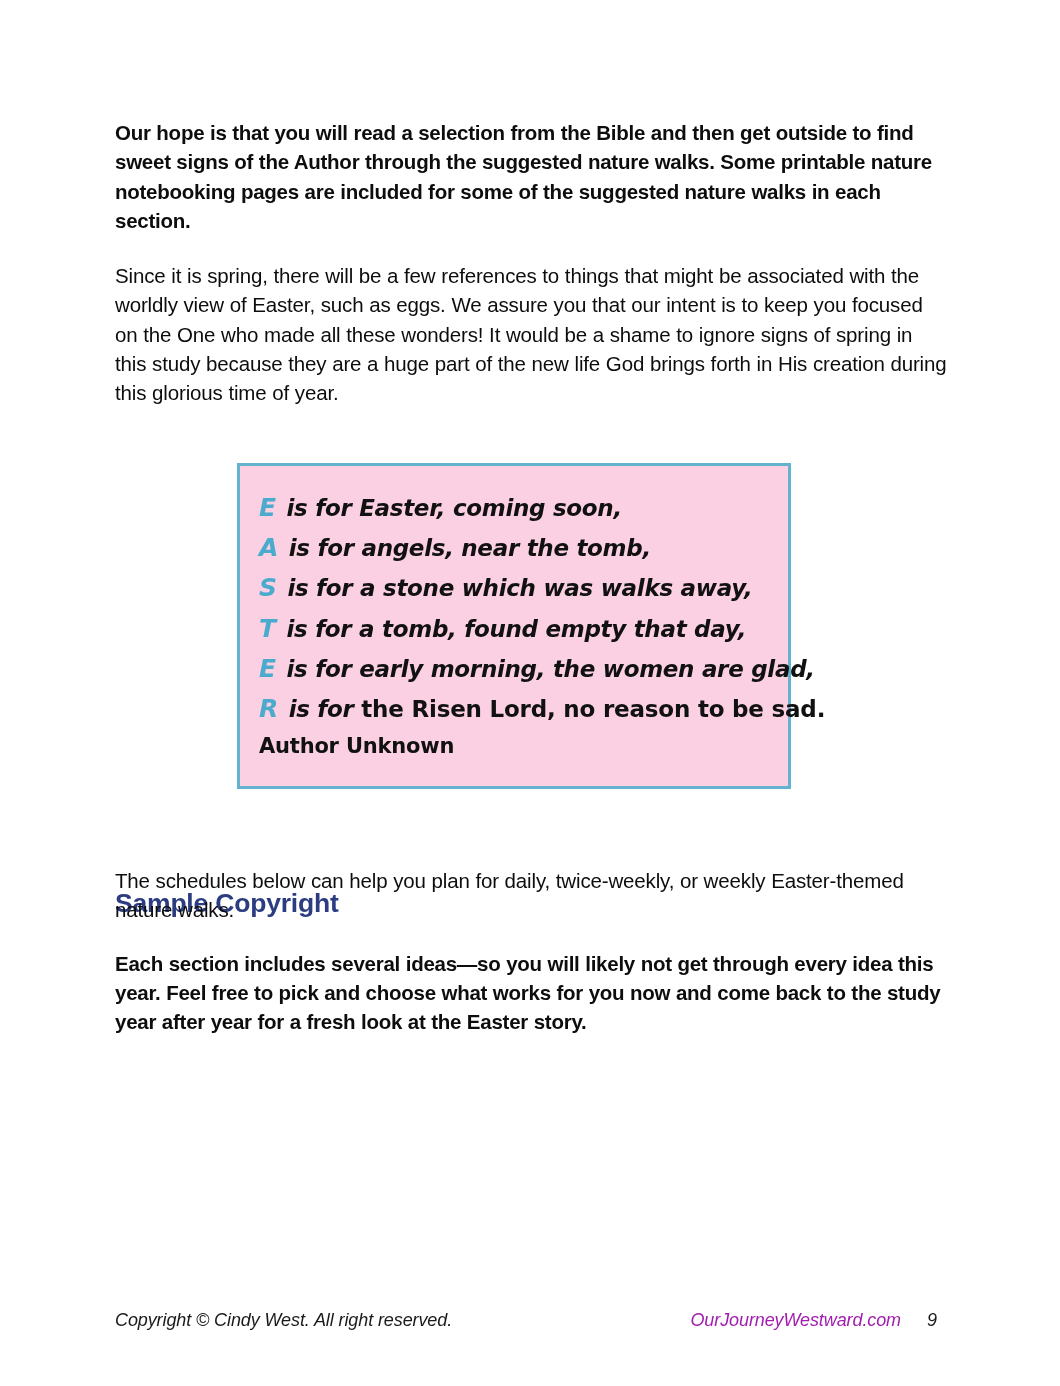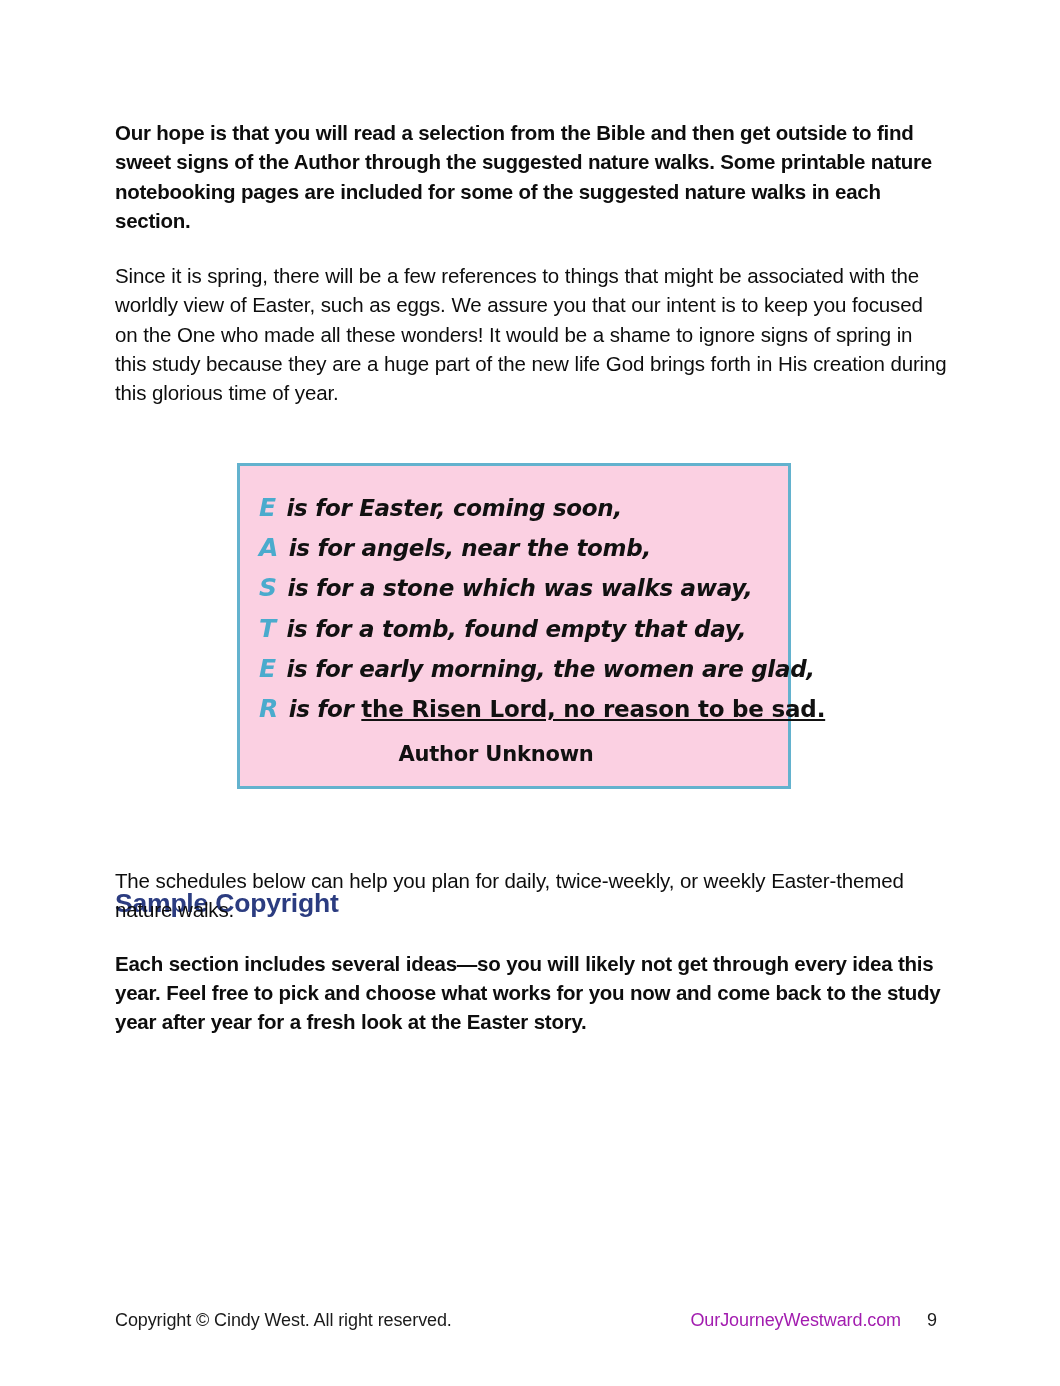--- a/index.html
+++ b/index.html
@@ -82,33 +82,30 @@
     font-size: 25px;
     font-style: italic;
     font-weight: 600;
     padding-right: 3px;
   }
 
   .poem-line .upright {
     font-style: normal;
     font-weight: 600;
     letter-spacing: -0.2px;
-    text-decoration: underline;
   }
 
   .poem-attrib {
     font-family: "DejaVu Sans", sans-serif;
     font-size: 21px;
     line-height: 34px;
     color: #111111;
     font-weight: 600;
-    text-align: center;
     padding-right: 46px;
     letter-spacing: -0.2px;
-    margin-top: 8px;
   }
 
   
   .section-heading {
     position: absolute;
     left: 115px;
     top: 866px;
     font-family: "Liberation Sans", sans-serif;
     font-size: 26.5px;
     font-weight: bold;
@@ -123,20 +120,21 @@
     width: 834px;
   }
 
   
   .footer {
     position: absolute;
     left: 115px;
     top: 1310px;
     width: 832px;
     height: 26px;
+    font-style: italic;
   }
 
   .footer-left {
     position: absolute;
     left: 0;
     top: 0;
     font-family: "Liberation Sans", sans-serif;
     font-size: 18px;
     color: #1a1a1a;
     letter-spacing: -0.1px;

